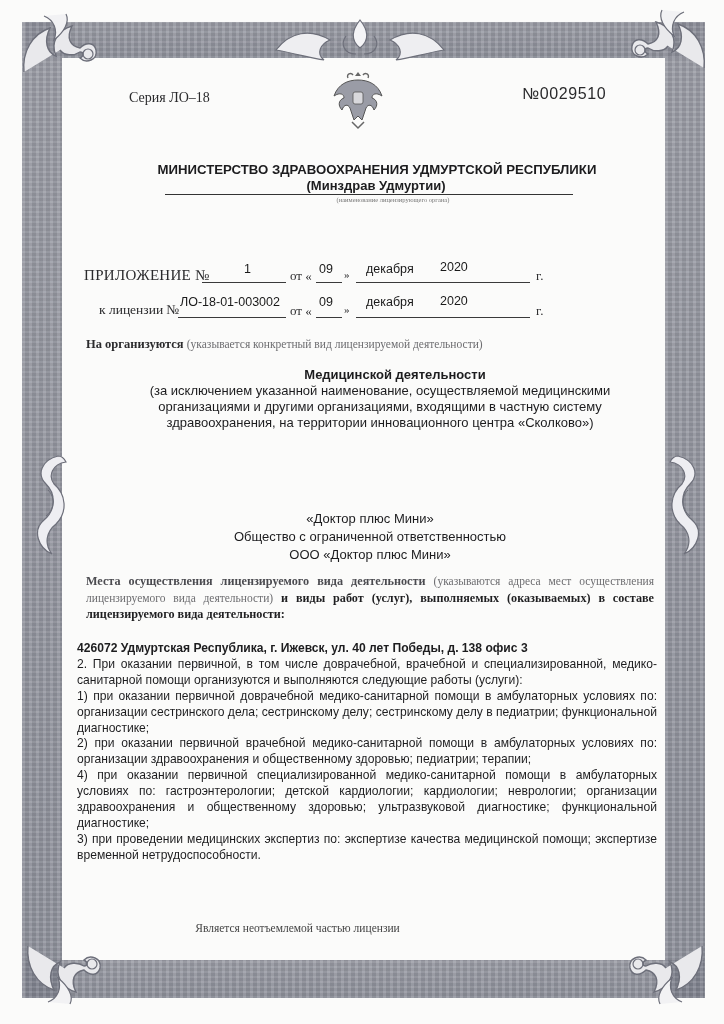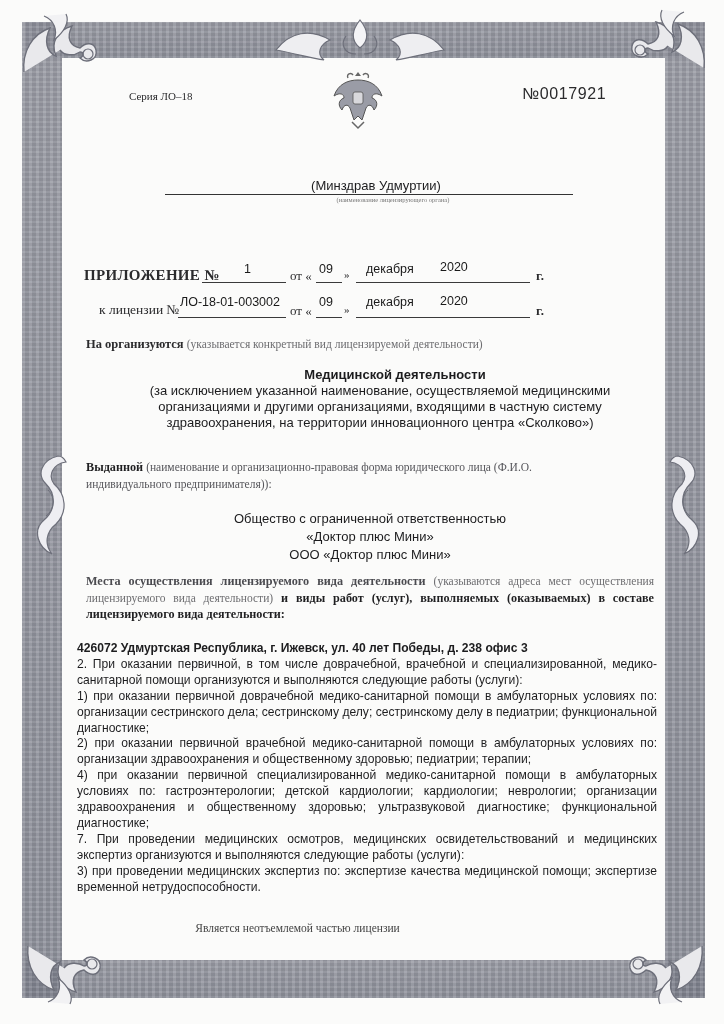--- a/index.html
+++ b/index.html
@@ -25,31 +25,31 @@
     .border-right  { left: 665px; top: 22px; width: 40px;  height: 976px; }
 
     .ornament { position: absolute; }
     .ornament svg { display: block; }
 
     
     .serif { font-family: "Liberation Serif", "DejaVu Serif", serif; }
     .sans  { font-family: "Liberation Sans", "DejaVu Sans", sans-serif; }
     .abs { position: absolute; white-space: nowrap; }
 
-    .series-label { left: 129px; top: 90px; font-size: 11px; color: #2a2a2c; }
+    .series-label { left: 129px; top: 90px; font-size: 14px; color: #2a2a2c; }
     .serial-number { left: 522px; top: 85px; font-size: 16px; letter-spacing: 0.6px; color: #2a2a2c; }
 
     .ministry-title { left: 0; width: 724px; top: 162px; text-align: center; font-size: 13.2px; font-weight: bold; padding-left: 30px; box-sizing: border-box; }
-    .ministry-short { left: 0; width: 724px; top: 178px; text-align: center; font-size: 13px; font-weight: normal; padding-left: 28px; box-sizing: border-box; }
+    .ministry-short { left: 0; width: 724px; top: 178px; text-align: center; font-size: 13px; font-weight: bold; padding-left: 28px; box-sizing: border-box; }
     .ministry-rule { position: absolute; left: 165px; top: 194px; width: 408px; height: 1px; background: #333; }
     .ministry-caption { left: 0; width: 724px; top: 196px; text-align: center; font-size: 6.5px; color: #777; padding-left: 62px; box-sizing: border-box; }
 
     .field-line { position: absolute; height: 1px; background: #3a3a3a; }
     .lbl { font-size: 14.5px; color: #2b2b2d; }
-    .lbl-bold { font-weight: bold; letter-spacing: 0.3px; }
+    .lbl-bold { font-weight: normal; letter-spacing: 0.3px; }
     .val { font-size: 12.5px; color: #1a1a1a; }
 
     .activity-title { left: 0; width: 724px; top: 367px; text-align: center; font-size: 13px; font-weight: bold; padding-left: 66px; box-sizing: border-box; }
     .activity-desc { position: absolute; left: 130px; width: 500px; top: 383px; text-align: center; font-size: 13px; line-height: 16.2px; }
 
     .paragraph { position: absolute; font-size: 12.2px; line-height: 16.5px; color: #2b2b2d; }
     .paragraph b { color: #1f1f21; }
     .paragraph .muted { color: #6d6d70; font-size: 11.5px; }
 
     .org-block { position: absolute; left: 120px; width: 500px; top: 510px; text-align: center; font-size: 13px; line-height: 18px; }
@@ -126,22 +126,23 @@
   <div class="ornament" style="left:330px;top:68px;">
     <svg width="56" height="62" viewBox="0 0 56 62">
       <path d="M28 4 l-3 4 h6z" fill="#666"></path>
       <path d="M18 10 c-2 -4 3 -6 5 -3 M38 10 c2 -4 -3 -6 -5 -3" stroke="#666" stroke-width="1.4" fill="none"></path>
       <path d="M28 12 C18 12 8 16 4 28 C10 24 14 26 14 30 C8 32 8 38 12 42 C14 36 18 36 20 40 L24 52 L28 48 L32 52 L36 40 C38 36 42 36 44 42 C48 38 48 32 42 30 C42 26 46 24 52 28 C48 16 38 12 28 12Z" fill="#9a9ca6" stroke="#555" stroke-width="1"></path>
       <rect x="23" y="24" width="10" height="12" rx="2" fill="#d8d8dc" stroke="#555" stroke-width="0.8"></rect>
       <path d="M22 54 l6 6 l6 -6" stroke="#666" stroke-width="1.5" fill="none"></path>
     </svg>
   </div>
 
-  <div class="abs sans serial-number">№0017921</div>
-
+  <div class="abs sans serial-number">№0029510</div>
+
+  <div class="abs sans ministry-title">МИНИСТЕРСТВО ЗДРАВООХРАНЕНИЯ УДМУРТСКОЙ РЕСПУБЛИКИ</div>
   <div class="abs sans ministry-short">(Минздрав Удмуртии)</div>
   <div class="ministry-rule"></div>
   <div class="abs serif ministry-caption">(наименование лицензирующего органа)</div>
 
   <div class="abs serif lbl lbl-bold" style="left:84px;top:267px;font-size:15px;">ПРИЛОЖЕНИЕ №</div>
   <div class="field-line" style="left:202px;top:282px;width:84px;"></div>
   <div class="abs sans val" style="left:244px;top:262px;">1</div>
   <div class="abs serif lbl" style="left:290px;top:268px;font-size:13px;">от «</div>
   <div class="field-line" style="left:316px;top:282px;width:26px;"></div>
   <div class="abs sans val" style="left:319px;top:262px;">09</div>
@@ -167,40 +168,35 @@
     <b>На организуются</b>
     <span style="color:#6d6d70;font-size:11.5px;">(указывается конкретный вид лицензируемой деятельности)</span>
   </div>
   <div class="abs sans activity-title">Медицинской деятельности</div>
   <div class="sans activity-desc">
     <div>(за исключением указанной наименование, осуществляемой медицинскими</div>
     <div>организациями и другими организациями, входящими в частную систему</div>
     <div>здравоохранения, на территории инновационного центра «Сколково»)</div>
   </div>
 
-  <div class="paragraph serif" style="left:86px;top:459px;width:540px;">
-    <div><b>Выданной</b> <span class="muted" style="color:#55555a;">(наименование и организационно-правовая форма юридического лица (Ф.И.О.</span></div>
-    <div><span class="muted" style="color:#55555a;">индивидуального предпринимателя)):</span></div>
-  </div>
   <div class="sans org-block">
+    <div>«Доктор плюс Мини»</div>
     <div>Общество с ограниченной ответственностью</div>
-    <div>«Доктор плюс Мини»</div>
     <div>ООО «Доктор плюс Мини»</div>
   </div>
 
   <div class="paragraph serif" style="left:86px;top:573px;width:568px;text-align:justify;">
     <b style="color:#4b4b50;">Места осуществления лицензируемого вида деятельности</b>
     <span class="muted">(указываются адреса мест осуществления лицензируемого вида деятельности)</span>
     <b>и виды работ (услуг), выполняемых (оказываемых) в составе лицензируемого вида деятельности:</b>
   </div>
 
   <div class="sans services">
-    <div class="addr">426072 Удмуртская Республика, г. Ижевск, ул. 40 лет Победы, д. 238 офис 3</div>
+    <div class="addr">426072 Удмуртская Республика, г. Ижевск, ул. 40 лет Победы, д. 138 офис 3</div>
     <div>2. При оказании первичной, в том числе доврачебной, врачебной и специализированной, медико-санитарной помощи организуются и выполняются следующие работы (услуги):</div>
     <div>1) при оказании первичной доврачебной медико-санитарной помощи в амбулаторных условиях по: организации сестринского дела; сестринскому делу; сестринскому делу в педиатрии; функциональной диагностике;</div>
     <div>2) при оказании первичной врачебной медико-санитарной помощи в амбулаторных условиях по: организации здравоохранения и общественному здоровью; педиатрии; терапии;</div>
     <div>4) при оказании первичной специализированной медико-санитарной помощи в амбулаторных условиях по: гастроэнтерологии; детской кардиологии; кардиологии; неврологии; организации здравоохранения и общественному здоровью; ультразвуковой диагностике; функциональной диагностике;</div>
-    <div>7. При проведении медицинских осмотров, медицинских освидетельствований и медицинских экспертиз организуются и выполняются следующие работы (услуги):</div>
     <div>3) при проведении медицинских экспертиз по: экспертизе качества медицинской помощи; экспертизе временной нетрудоспособности.</div>
   </div>
 
   <div class="abs serif footer-note">Является неотъемлемой частью лицензии</div>
 </div>
 
 </body></html>

